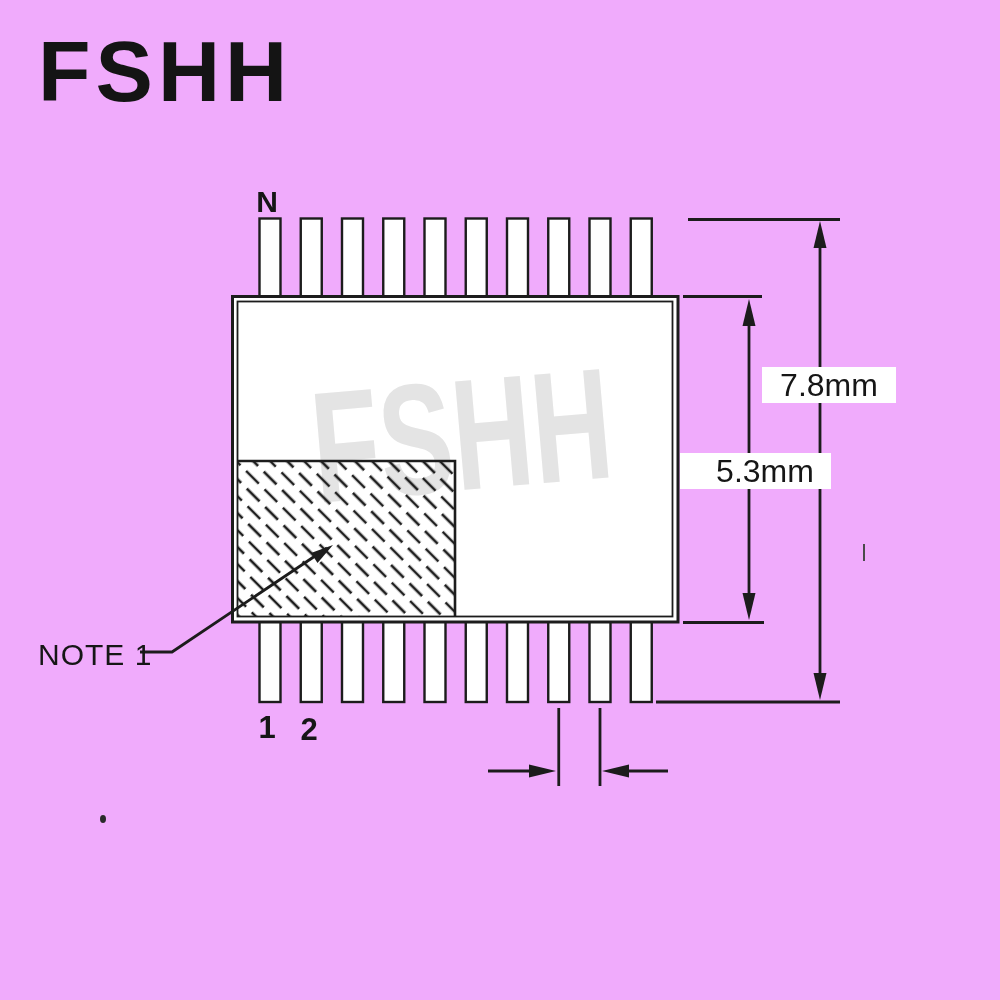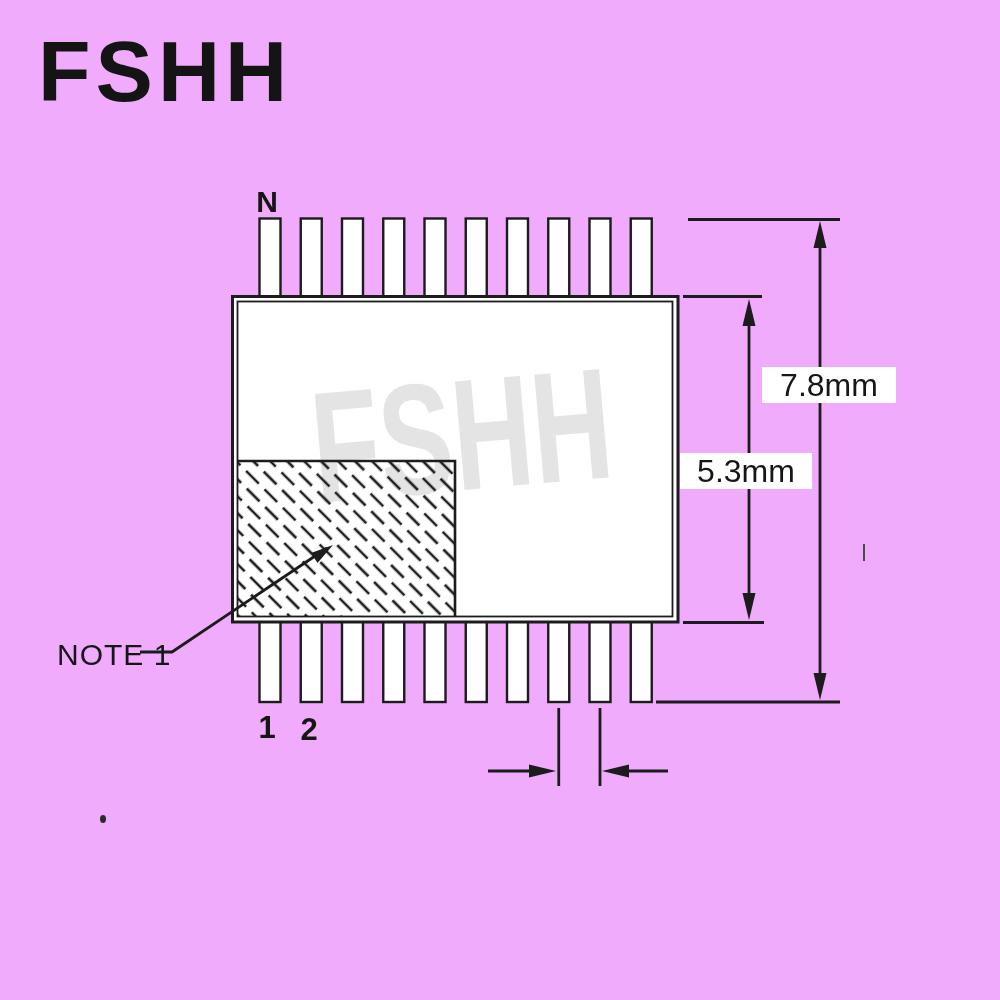--- a/index.html
+++ b/index.html
@@ -8,21 +8,21 @@
     font-family:"Liberation Sans", sans-serif;color:#161616;
   }
   .drawing{position:absolute;left:0;top:0;width:1000px;height:1000px;}
   .logo{
     position:absolute;left:38px;top:28px;font-size:86px;font-weight:bold;
     letter-spacing:5px;color:#141414;line-height:1.0;
   }
   .lbl{position:absolute;line-height:1.0;white-space:nowrap;}
   .lbl.dim{font-size:32px;font-weight:400;background:#ffffff;text-align:center;padding:2px 0;}
   .lbl.pinlab{font-size:31px;font-weight:bold;text-align:center;}
-  .lbl.note{font-size:30px;font-weight:400;letter-spacing:1px;margin-left:19px;}
+  .lbl.note{font-size:30px;font-weight:400;letter-spacing:1px;}
   .pin{fill:#ffffff;stroke:#1c1c1c;stroke-width:2.4;}
   .bodyline{fill:#ffffff;stroke:#1c1c1c;stroke-width:3;}
   .innerline{fill:none;stroke:#1c1c1c;stroke-width:1.8;}
   .dimline{stroke:#1c1c1c;stroke-width:2.8;fill:none;}
   .arrow{fill:#1c1c1c;stroke:none;}
   .hatchborder{fill:none;stroke:#1c1c1c;stroke-width:2.6;}
   .watermark{font-family:"Liberation Sans", sans-serif;font-weight:bold;fill:#e4e4e4;}
   .artifact-dot{position:absolute;left:100px;top:815px;width:6px;height:8px;border-radius:50%;background:#2a2a2a;}
   .artifact-tick{position:absolute;left:863px;top:544px;width:2px;height:17px;background:#4a4a4a;}
 </style>
@@ -103,17 +103,17 @@
       <line class="dimline" x1="626" y1="771" x2="668" y2="771"></line>
       <polygon class="arrow" points="602,771 629,764.5 629,777.5"></polygon>
     </g>
   </svg>
 
   <div class="lbl pinlab" style="left:252px;top:187px;width:30px;font-size:30px;">N</div>
   <div class="lbl pinlab" style="left:257px;top:712px;width:20px;">1</div>
   <div class="lbl pinlab" style="left:299px;top:714px;width:20px;">2</div>
   <div class="lbl note" style="left:38px;top:640px;">NOTE 1</div>
   <div class="lbl dim" style="left:762px;top:367px;width:134px;">7.8mm</div>
-  <div class="lbl dim" style="left:680px;top:453px;width:132px;">5.3mm</div>
+  <div class="lbl dim" style="left:680px;top:453px;width:132px;padding-left:19px;">5.3mm</div>
 
   <div class="artifact-dot"></div>
   <div class="artifact-tick"></div>
 </div>
 
 </body></html>

